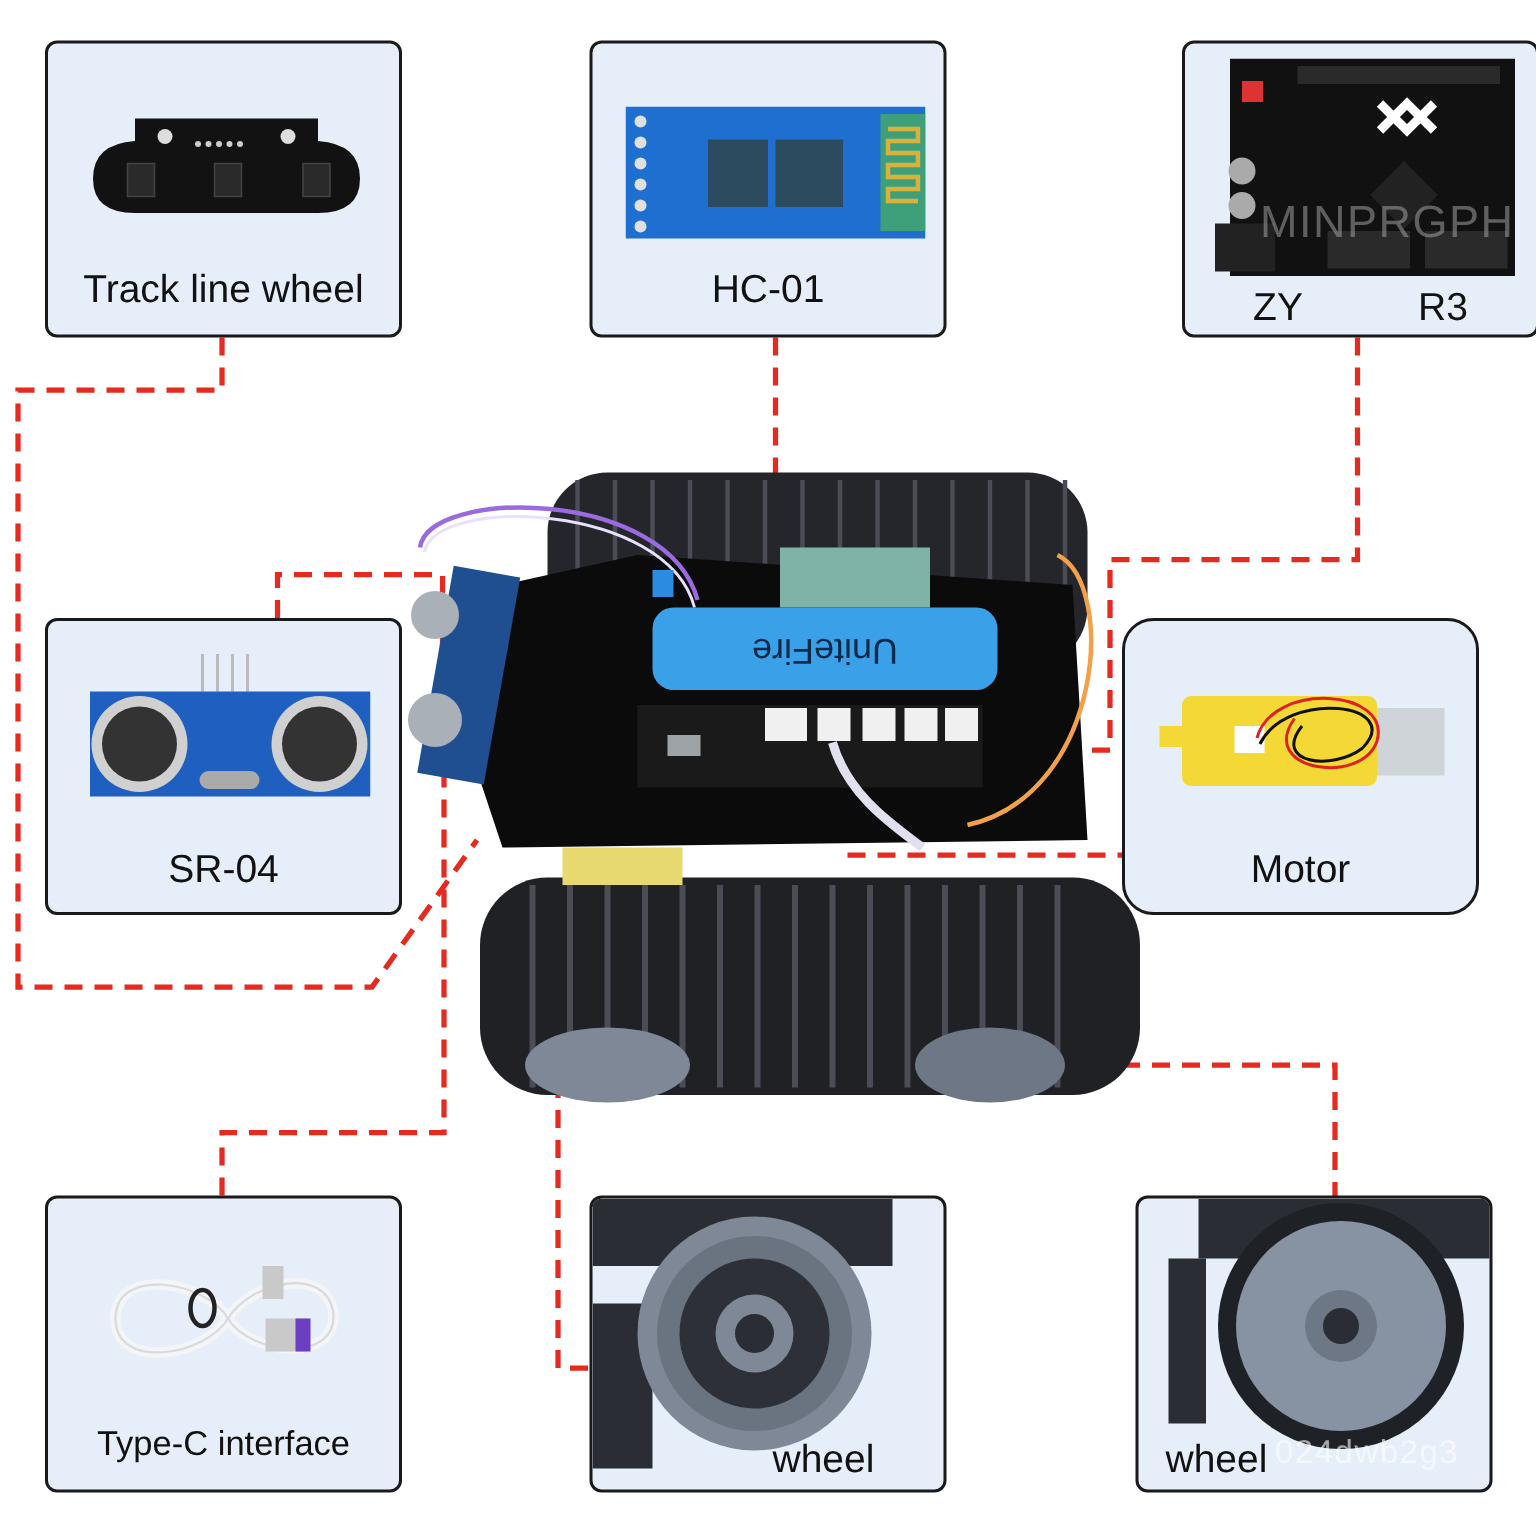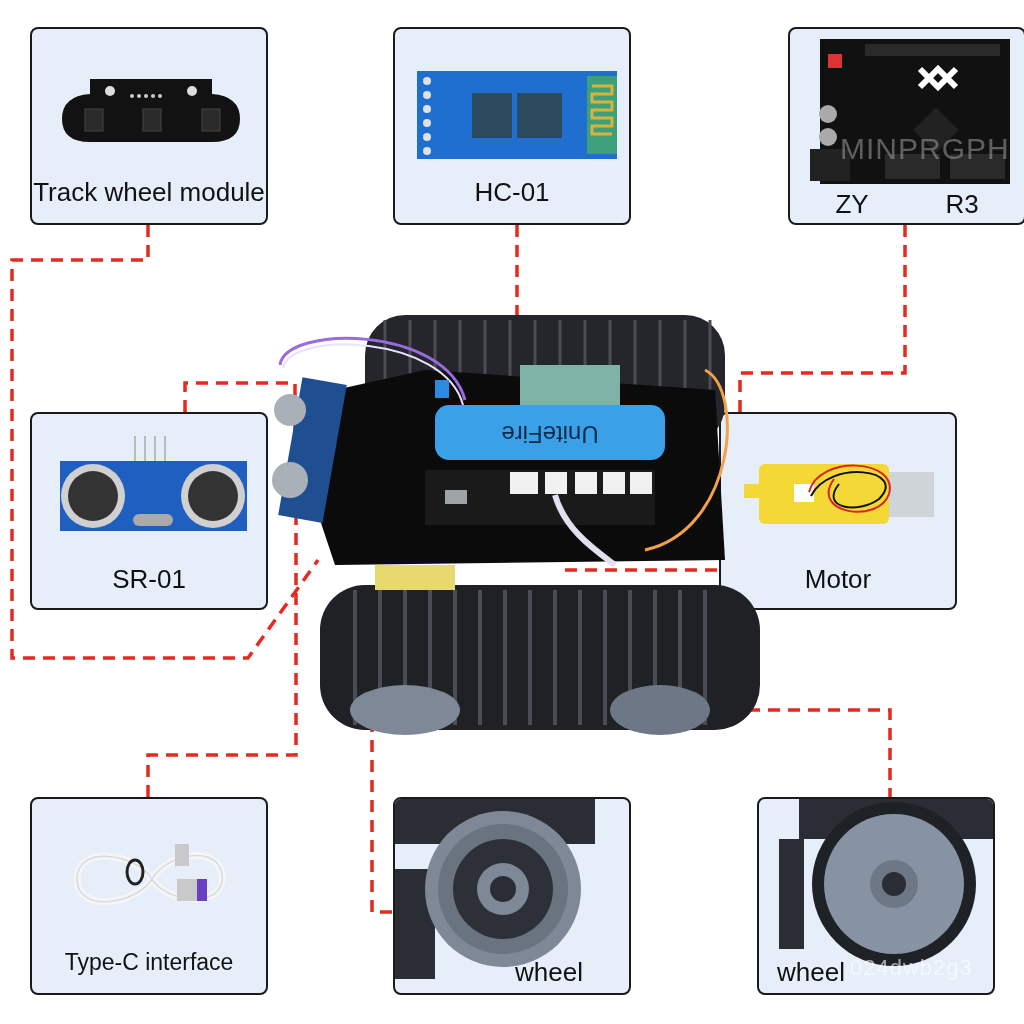--- a/index.html
+++ b/index.html
@@ -42,21 +42,21 @@
     <rect x="81" y="35" width="18" height="22" fill="#2a2a2a" stroke="#444"></rect>
     <rect x="140" y="35" width="18" height="22" fill="#2a2a2a" stroke="#444"></rect>
     <g fill="#ccc">
         <circle cx="70" cy="22" r="2"></circle>
         <circle cx="77" cy="22" r="2"></circle>
         <circle cx="84" cy="22" r="2"></circle>
         <circle cx="91" cy="22" r="2"></circle>
         <circle cx="98" cy="22" r="2"></circle>
       </g>
   </svg>
-  <div class="label" style="top:148px;">Track wheel module</div>
+  <div class="label" style="top:148px;">Track line wheel</div>
 </div>
 
 <div class="card" style="left:393px;top:27px;width:238px;height:198px;">
   <svg style="position:absolute;left:22px;top:42px;" width="200" height="90" viewBox="0 0 200 90">
     <rect x="0" y="0" width="200" height="88" fill="#1e6fd0"></rect>
     <rect x="170" y="5" width="30" height="78" fill="#3ea07a"></rect>
     <path d="M175 15 h20 v8 h-20 v8 h20 v8 h-20 v8 h20 v8 h-20 v8 h20" fill="none" stroke="#d8b23c" stroke-width="3"></path>
     <rect x="55" y="22" width="40" height="45" fill="#2d4b5e"></rect>
     <rect x="100" y="22" width="45" height="45" fill="#2d4b5e"></rect>
     <g fill="#e0e0e0">
@@ -97,24 +97,24 @@
         <line x1="98" y1="0" x2="98" y2="25"></line>
         <line x1="108" y1="0" x2="108" y2="25"></line>
       </g>
     <rect x="3" y="25" width="187" height="70" fill="#1f5fbf"></rect>
     <circle cx="36" cy="60" r="32" fill="#d0d0d0"></circle>
       <circle cx="36" cy="60" r="25" fill="#333"></circle>
     <circle cx="156" cy="60" r="32" fill="#d0d0d0"></circle>
       <circle cx="156" cy="60" r="25" fill="#333"></circle>
     <rect x="76" y="78" width="40" height="12" rx="6" fill="#aaa"></rect>
   </svg>
-  <div class="label" style="top:150px;">SR-01</div>
-</div>
-
-<div class="card" style="left:719px;top:412px;width:238px;height:198px;">
+  <div class="label" style="top:150px;">SR-04</div>
+</div>
+
+<div class="card" style="left:748px;top:412px;width:238px;height:198px;border-radius:21px;">
   <svg style="position:absolute;left:18px;top:40px;" width="200" height="75" viewBox="0 0 200 75">
     <rect x="20" y="10" width="130" height="60" rx="6" fill="#f4d836"></rect>
     <rect x="5" y="30" width="18" height="14" fill="#f4d836"></rect>
     <rect x="150" y="18" width="45" height="45" fill="#cfd4d8"></rect>
     <rect x="55" y="30" width="20" height="18" fill="#fff"></rect>
     <path d="M70 38 C80 0 160 5 150 40 C140 70 70 60 95 25" fill="none" stroke="#d22" stroke-width="2"></path>
     <path d="M72 42 C90 5 170 15 140 45 C120 60 80 55 100 30" fill="none" stroke="#111" stroke-width="2"></path>
   </svg>
   <div class="label" style="top:150px;">Motor</div>
 </div>

